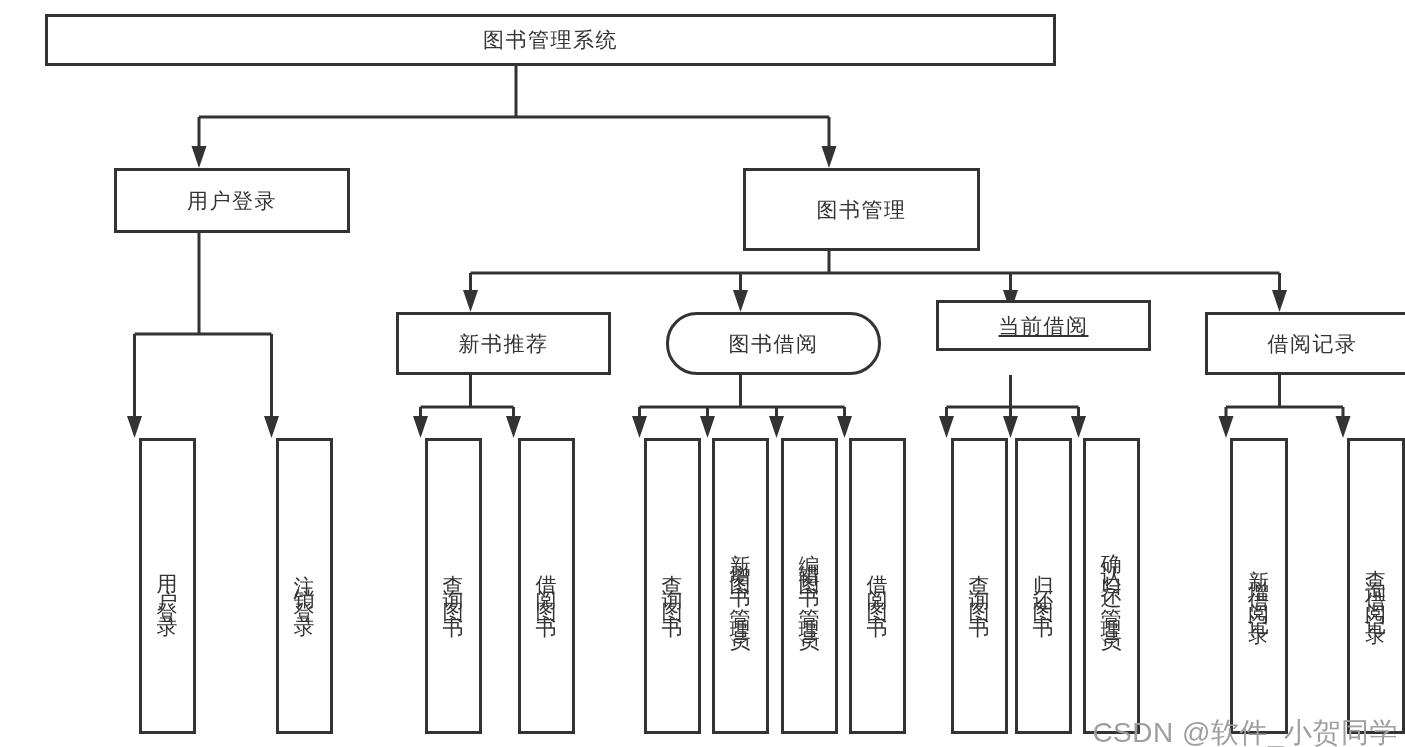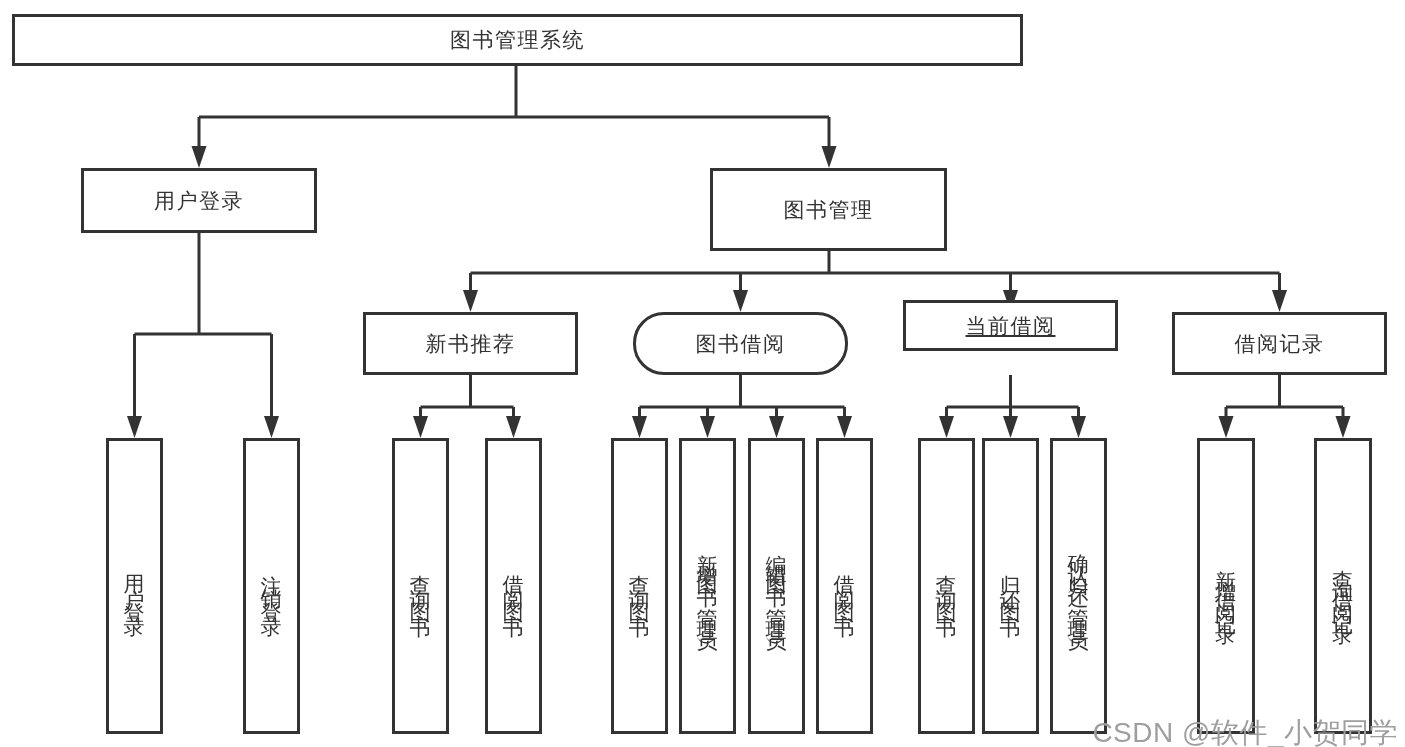--- a/index.html
+++ b/index.html
@@ -24,20 +24,21 @@
   }
   .node {
     position: absolute;
     box-sizing: border-box;
     background: #ffffff;
     border: 3px solid #333333;
     display: flex;
     align-items: center;
     justify-content: center;
     z-index: 2;
+    margin-left: 33px;
   }
   .node.hbox {
     font-size: 21px;
     letter-spacing: 1.5px;
     white-space: nowrap;
   }
   .node.vbox {
     writing-mode: vertical-rl;
     text-orientation: mixed;
     font-size: 21px;

